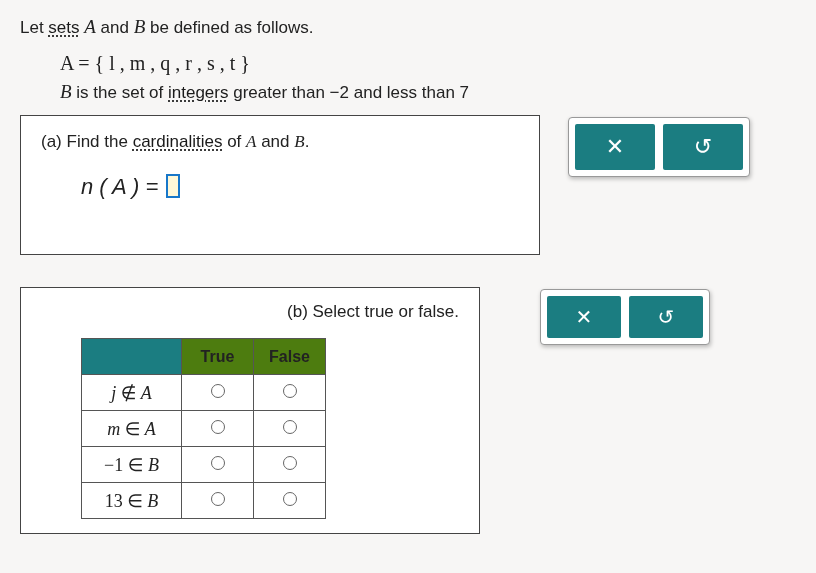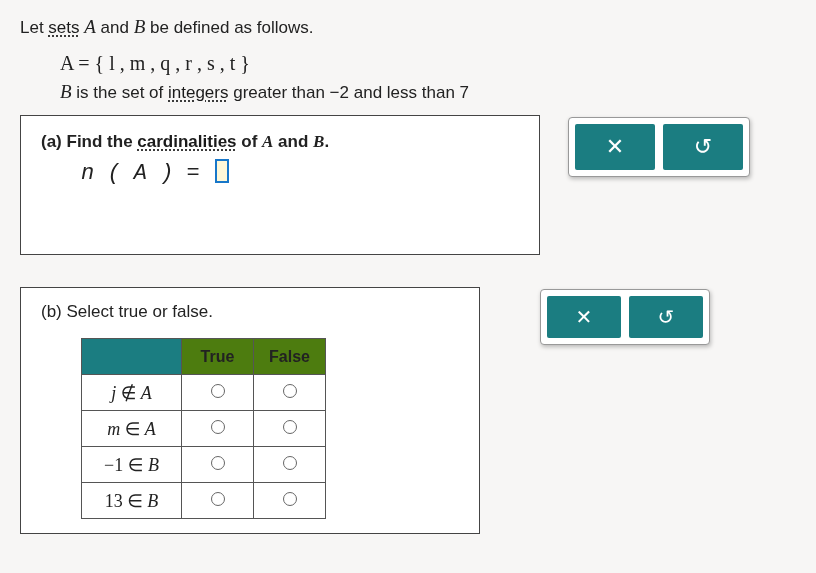--- a/index.html
+++ b/index.html
@@ -18,22 +18,22 @@
   .setdef { margin: 10px 0 6px 40px; font-family: "Times New Roman", serif; font-size: 20px; }
   .bdef { margin: 4px 0 12px 40px; font-family: Arial, sans-serif; font-size: 17px; }
   .bdef .mi { font-style: italic; font-family: "Times New Roman", serif; font-size: 19px; }
   .row-a { display: flex; align-items: flex-start; gap: 28px; }
   .box {
     border: 1px solid #444;
     background: #fff;
     padding: 16px 20px 24px 20px;
   }
   .box-a { width: 520px; height: 140px; }
-  .box-a .prompt { margin-bottom: 7px; font-weight: bold; }
-  .eqrow { display: flex; gap: 120px; padding-left: 40px; font-family: Liberation Mono, monospace; font-size: 22px; font-style: italic; text-align: center; }
+  .box-a .prompt { margin-bottom: 22px; }
+  .eqrow { display: flex; gap: 120px; padding-left: 40px; font-family: Liberation Sans, sans-serif; font-size: 22px; font-style: italic; text-align: center; }
   .answer-box {
     display: inline-block;
     width: 14px;
     height: 24px;
     border: 2px solid #1877c9;
     background: #fff8d8;
     vertical-align: -4px;
     margin-left: 2px;
   }
   .action-group {
@@ -55,21 +55,21 @@
     display: flex;
     align-items: center;
     justify-content: center;
     font-size: 22px;
     border-radius: 2px;
     cursor: pointer;
     user-select: none;
   }
   .row-b { display: flex; align-items: flex-start; gap: 60px; margin-top: 32px; }
   .box-b { width: 460px; padding: 14px 20px 14px 20px; }
-  .box-b .prompt { margin-bottom: 16px; }
+  .box-b .prompt { margin-bottom: 16px; text-align: right; }
   table.tf {
     border-collapse: collapse;
     margin-left: 40px;
   }
   table.tf th, table.tf td {
     border: 1px solid #555;
     text-align: center;
     height: 36px;
   }
   table.tf th.blank { background: #1b7d81; width: 100px; border:1px solid #555; }

